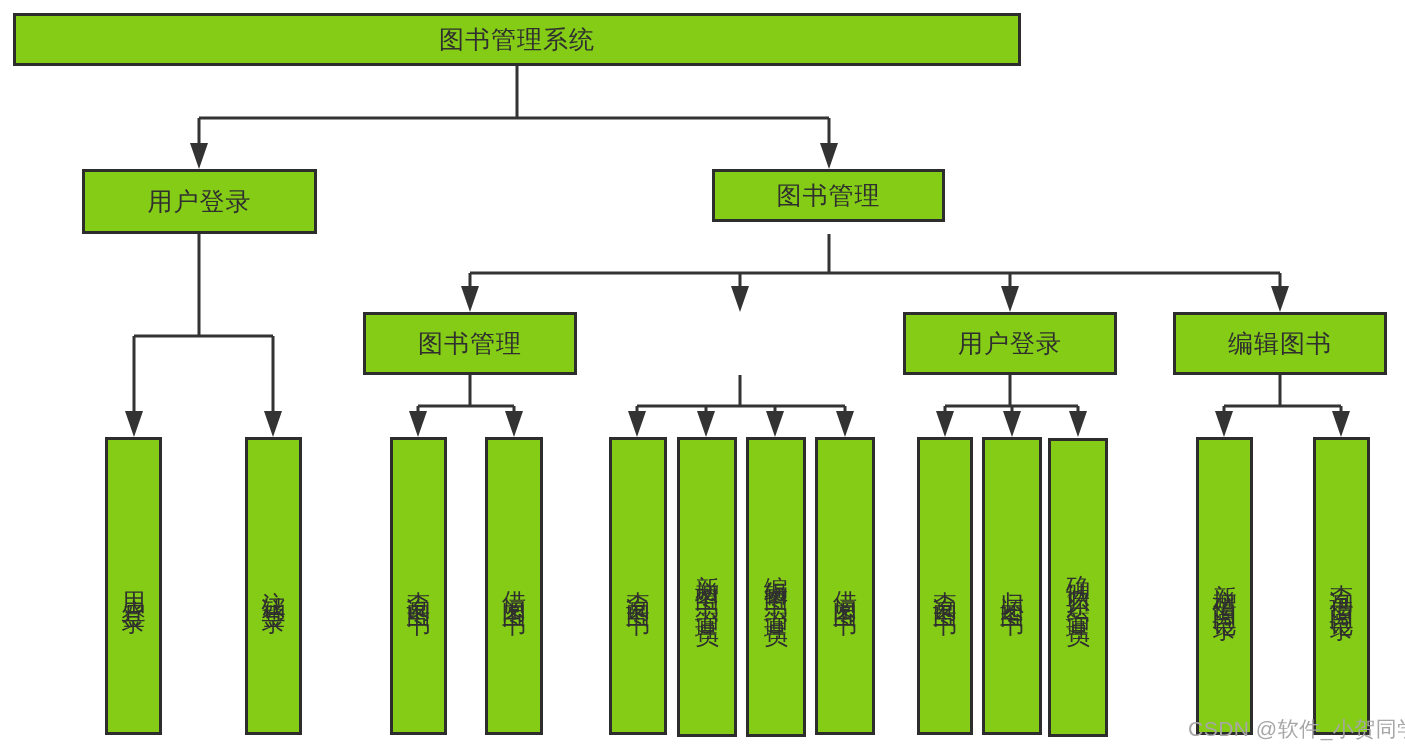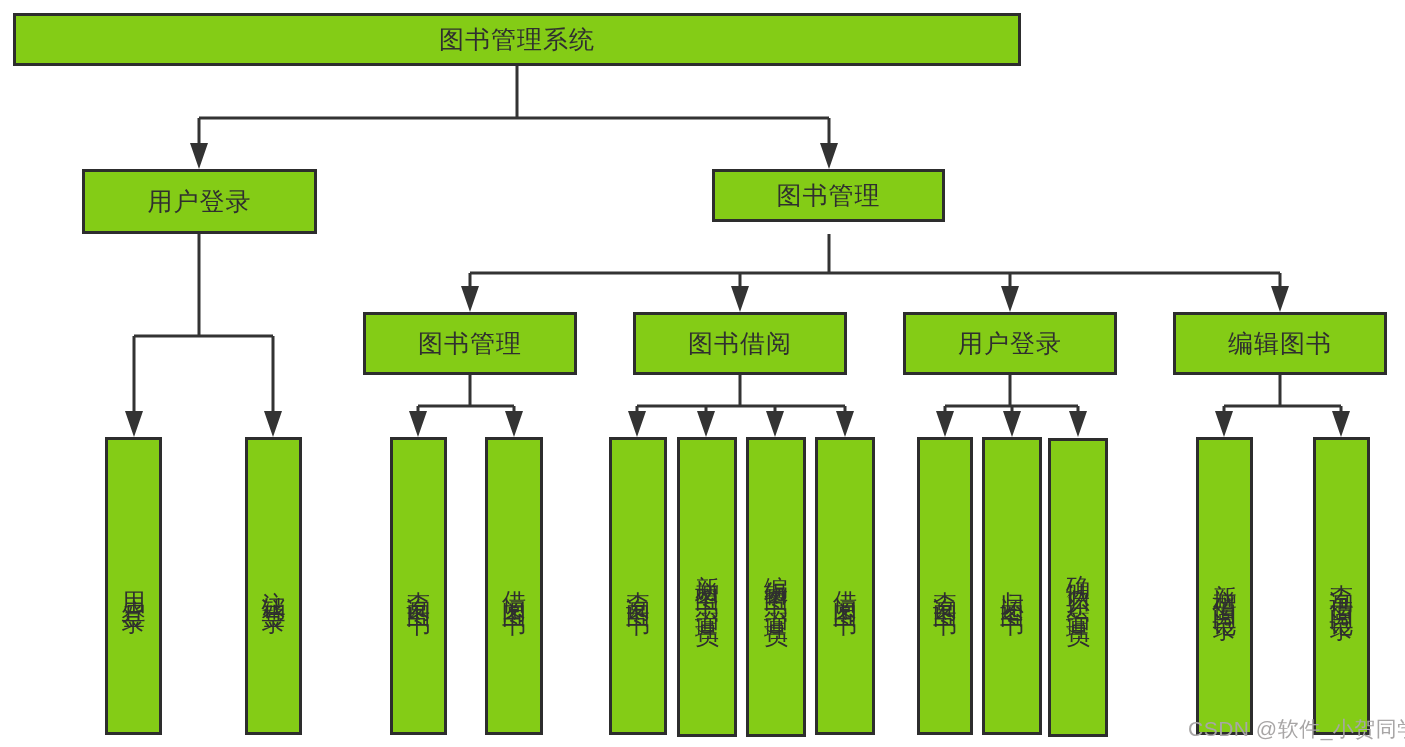--- a/index.html
+++ b/index.html
@@ -76,23 +76,20 @@
   <div class="box h" style="left:82px;top:169px;width:235px;height:65px">
     <span>用户登录</span>
   </div>
   <div class="box h" style="left:712px;top:169px;width:233px;height:53px">
     <span>图书管理</span>
   </div>
 
   <div class="box h" style="left:363px;top:312px;width:214px;height:63px">
     <span>图书管理</span>
   </div>
-  <div class="box h" style="left:633px;top:312px;width:214px;height:63px">
-    <span>图书借阅</span>
-  </div>
   <div class="box h" style="left:903px;top:312px;width:214px;height:63px">
     <span>用户登录</span>
   </div>
   <div class="box h" style="left:1173px;top:312px;width:214px;height:63px">
     <span>编辑图书</span>
   </div>
 
   <div class="box v" style="left:105px;top:437px;width:57px;height:298px">
     <span>用户登录</span>
   </div>

